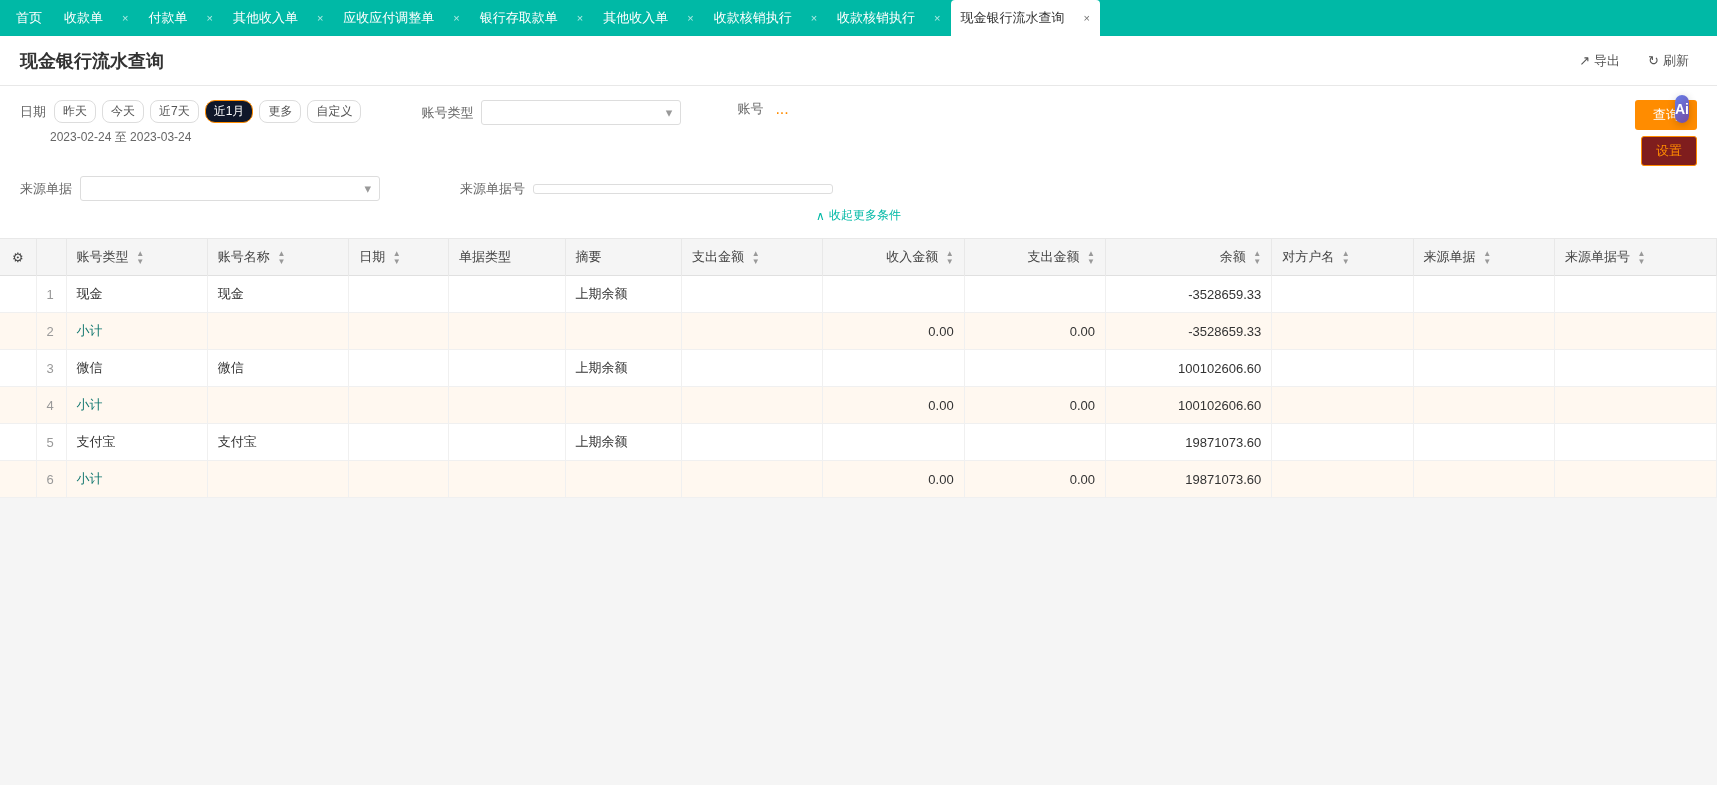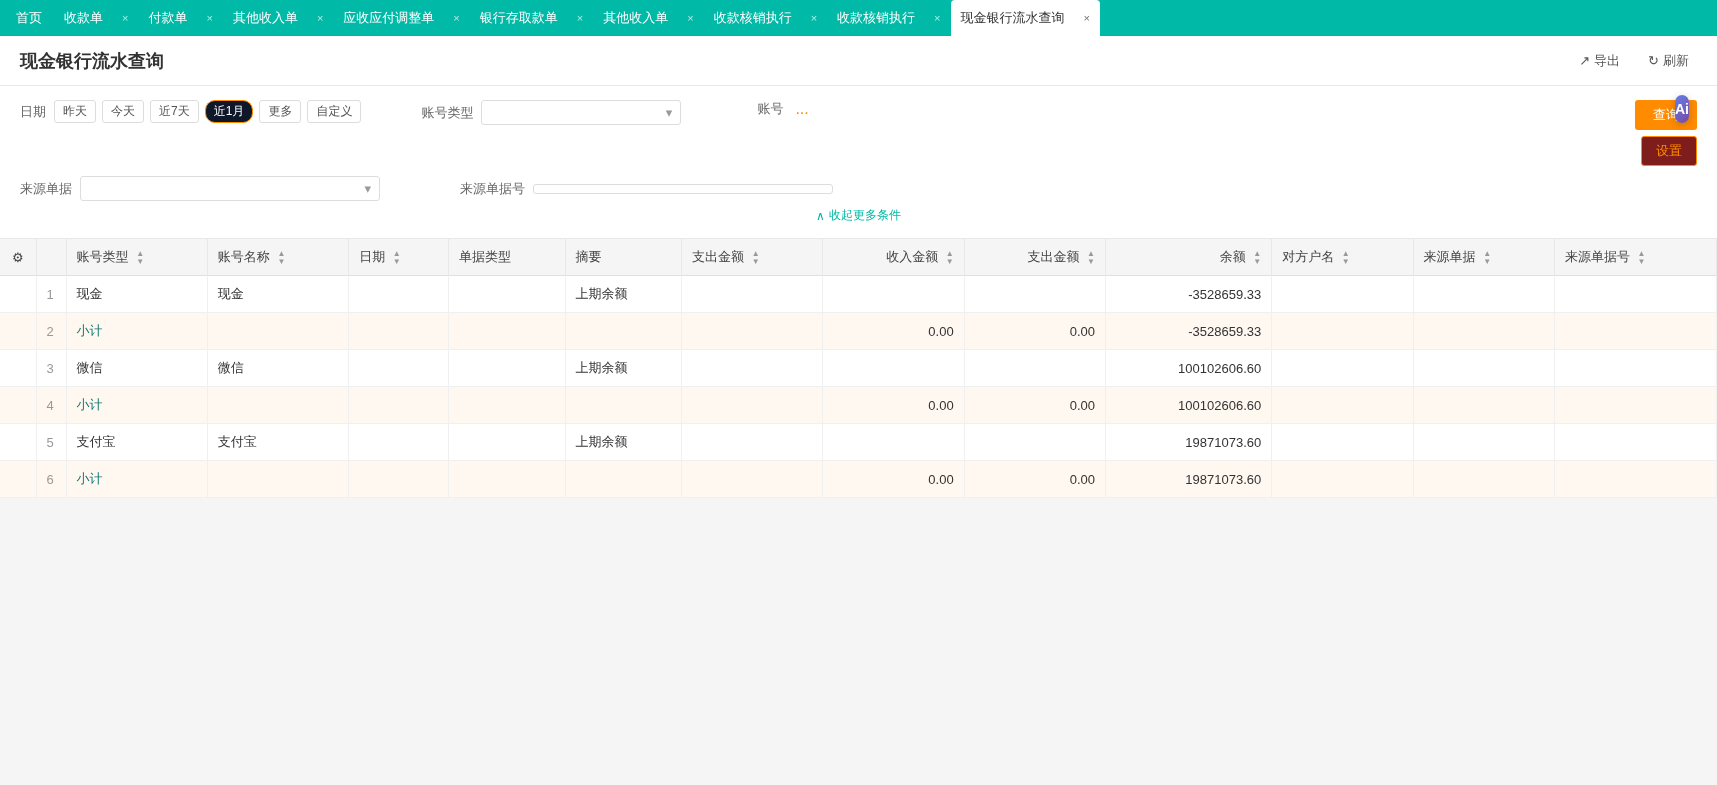--- a/index.html
+++ b/index.html
@@ -85,21 +85,21 @@
       white-space: nowrap;
     }
     .date-options {
       display: flex;
       align-items: center;
       gap: 6px;
     }
     .date-btn {
       padding: 2px 8px;
       border: 1px solid #ddd;
-      border-radius: 3px;
+      border-radius: 8px;
       cursor: pointer;
       font-size: 12px;
       background: #fff;
       color: #555;
     }
     .date-btn.active {
       background: #0f172a;
       border-color: #ff8c00;
       color: #fff;
       border-radius: 10px;
@@ -301,31 +301,32 @@
         <span class="filter-label">日期</span>
         <div class="date-options">
           <button class="date-btn">昨天</button>
           <button class="date-btn">今天</button>
           <button class="date-btn">近7天</button>
           <button class="date-btn active">近1月</button>
           <button class="date-btn">更多</button>
           <button class="date-btn">自定义</button>
         </div>
       </div>
+      <div class="date-range" style="padding-left:30px;">2023-02-24 至 2023-03-24</div>
     </div>
 
     <div style="display:flex; align-items:center; gap:8px; margin-left:40px;">
       <span class="filter-label">账号类型</span>
       <div class="filter-select" style="min-width:200px;">
         <span style="color:#ccc; font-size:12px;"></span>
         <span class="arrow">▾</span>
       </div>
     </div>
 
-    <div style="display:flex; align-items:flex-end; gap:8px; margin-left:56px;">
+    <div style="display:flex; align-items:flex-end; gap:8px; margin-left:36px;">
       <span class="filter-label">账号</span>
       <span class="filter-dots">...</span>
     </div>
 
     <div style="margin-left:auto; display:flex; flex-direction:column; gap:6px; align-items:flex-end;">
       <button class="query-btn">查询</button>
       <button class="settings-btn">设置</button>
     </div>
   </div>
 

